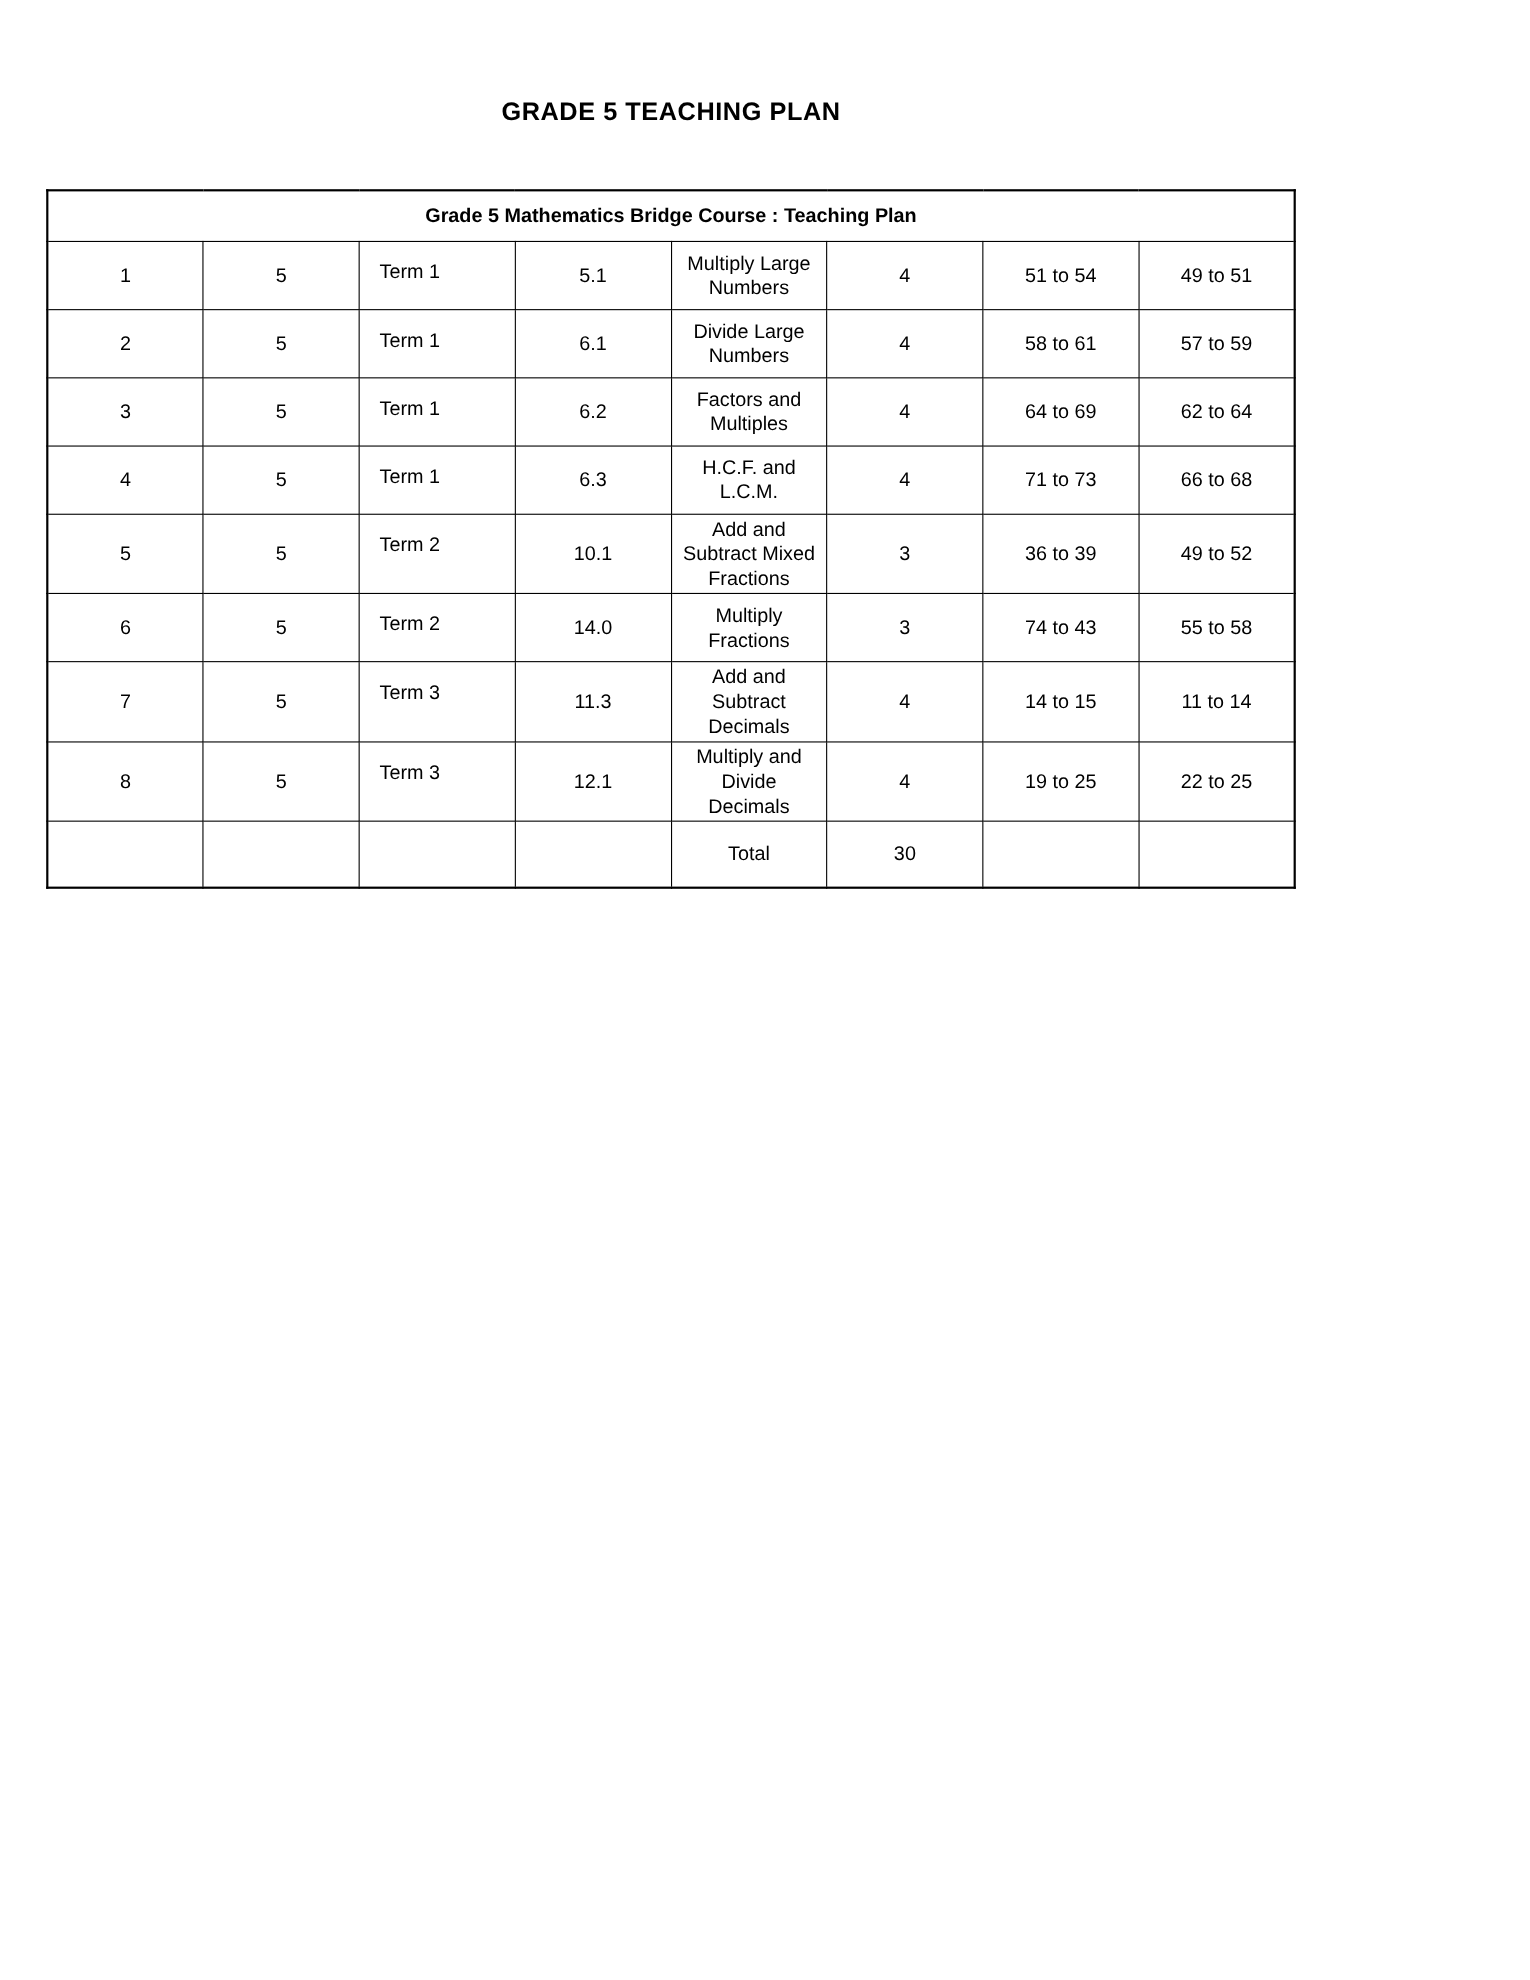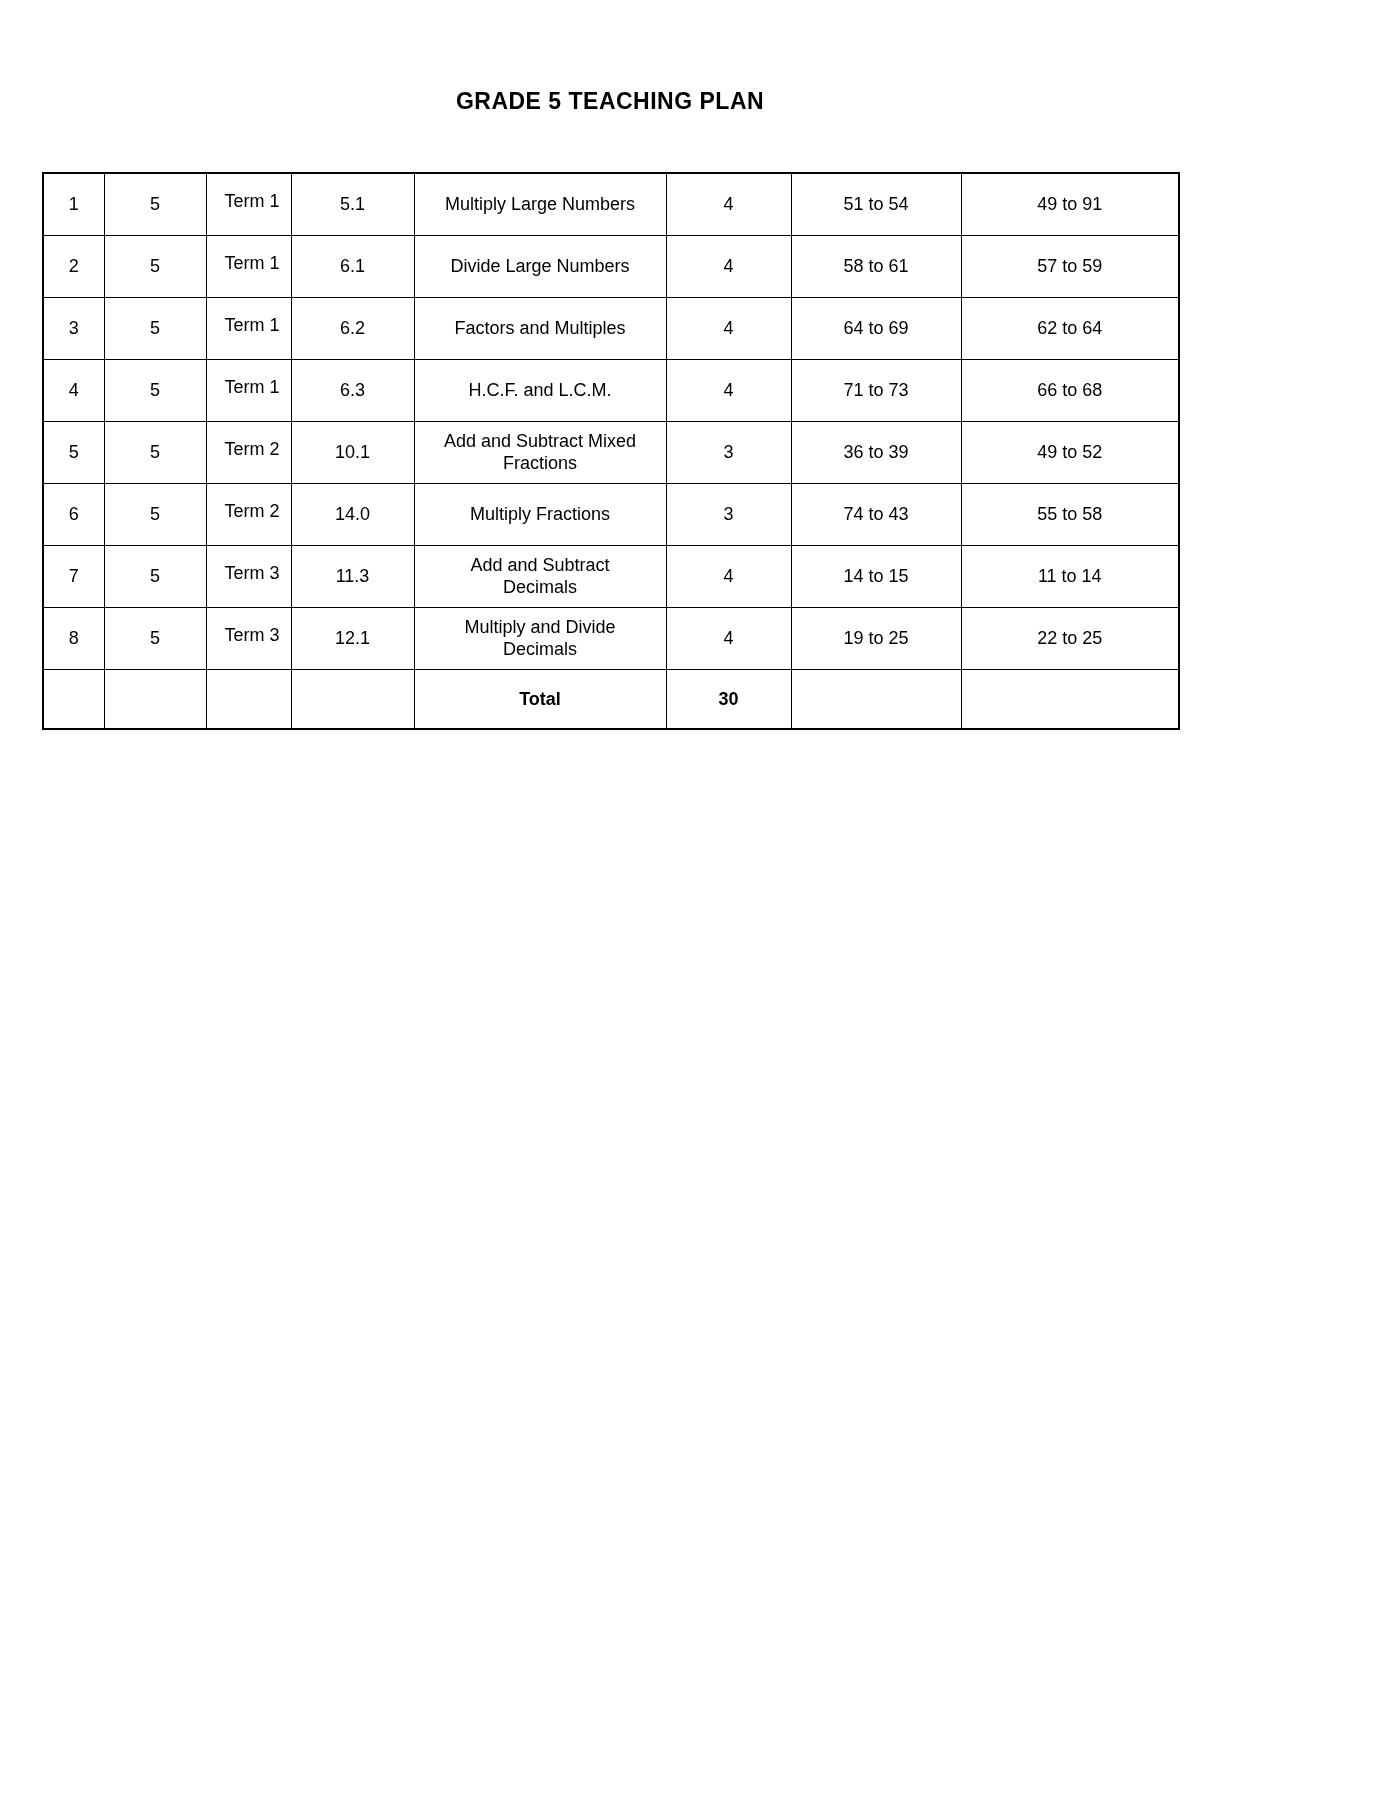--- a/index.html
+++ b/index.html
@@ -67,44 +67,47 @@
   .col-tb_pages       { width: 170px; }
   .col-wb_pages       { width: 218px; }
   
   tbody td.col-term {
     text-align: left;
     vertical-align: top;
     padding-top: 16px;
     padding-left: 18px;
   }
   tr.total-row td {
-    font-weight: bold;
+    font-weight: normal;
     height: 60px;
   }
 </style>
 </head>
 <body>
 
 <div class="page">
 
   <h1 class="doc-title">GRADE 5 TEACHING PLAN</h1>
 
   <table class="plan-table">
     <thead>
+      <tr>
+        <th class="table-title" id="table-title-cell" colspan="8">Grade 5 Mathematics Bridge Course : Teaching Plan</th>
+      </tr>
     </thead>
     <tbody id="table-body">
         <tr>
           <td class="col-sno">1</td>
           <td class="col-grade">5</td>
           <td class="col-term">Term 1</td>
           <td class="col-concept_number">5.1</td>
           <td class="col-concept">Multiply Large Numbers</td>
           <td class="col-teaching_days">4</td>
           <td class="col-tb_pages">51 to 54</td>
-          <td class="col-wb_pages">49 to 91</td>
+          <td class="col-wb_pages">49 to 51</td>
         </tr>
         <tr>
           <td class="col-sno">2</td>
           <td class="col-grade">5</td>
           <td class="col-term">Term 1</td>
           <td class="col-concept_number">6.1</td>
           <td class="col-concept">Divide Large Numbers</td>
           <td class="col-teaching_days">4</td>
           <td class="col-tb_pages">58 to 61</td>
           <td class="col-wb_pages">57 to 59</td>

